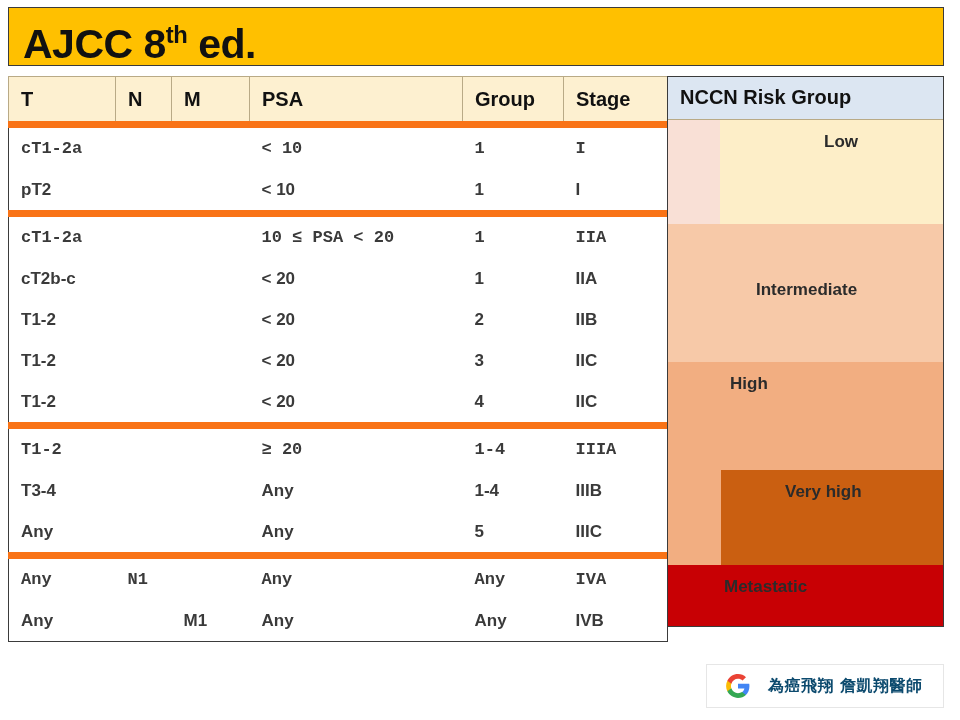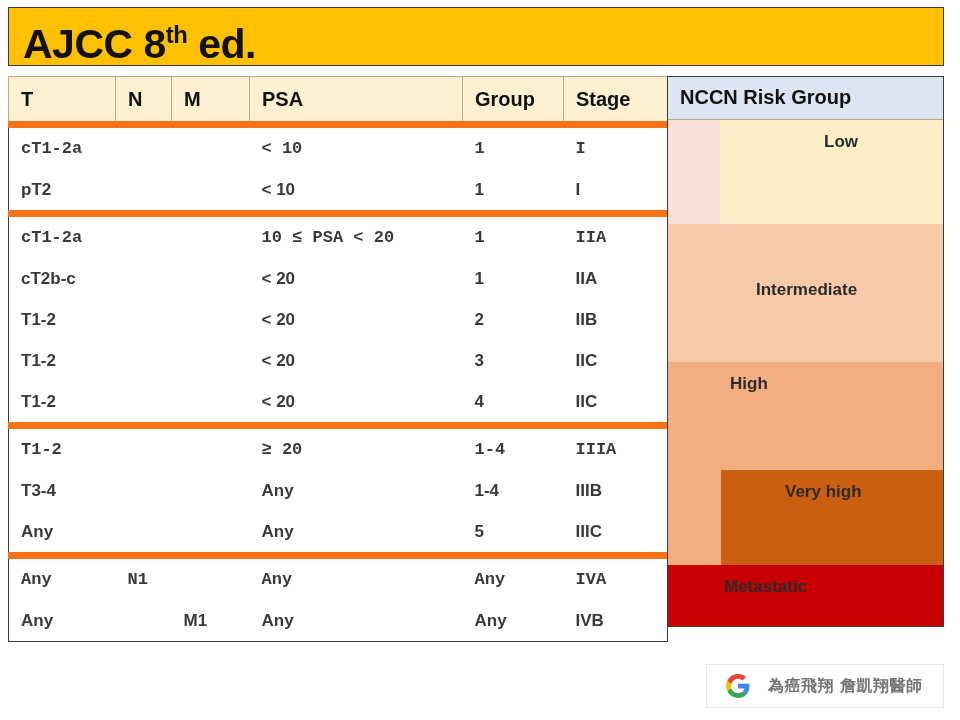--- a/index.html
+++ b/index.html
@@ -189,21 +189,21 @@
     margin-left: 18px;
     width: 26px;
     height: 26px;
     flex: 0 0 auto;
   }
   #footer-badge .badge-text {
     margin-left: 17px;
     font-family: "DejaVu Sans", sans-serif;
     font-size: 16px;
     font-weight: bold;
-    color: #737373;
+    color: #0c4a6e;
     letter-spacing: 0.5px;
     white-space: nowrap;
   }
 </style>
 </head>
 <body>
 
 <div id="slide">
 
   <div class="watermark">

